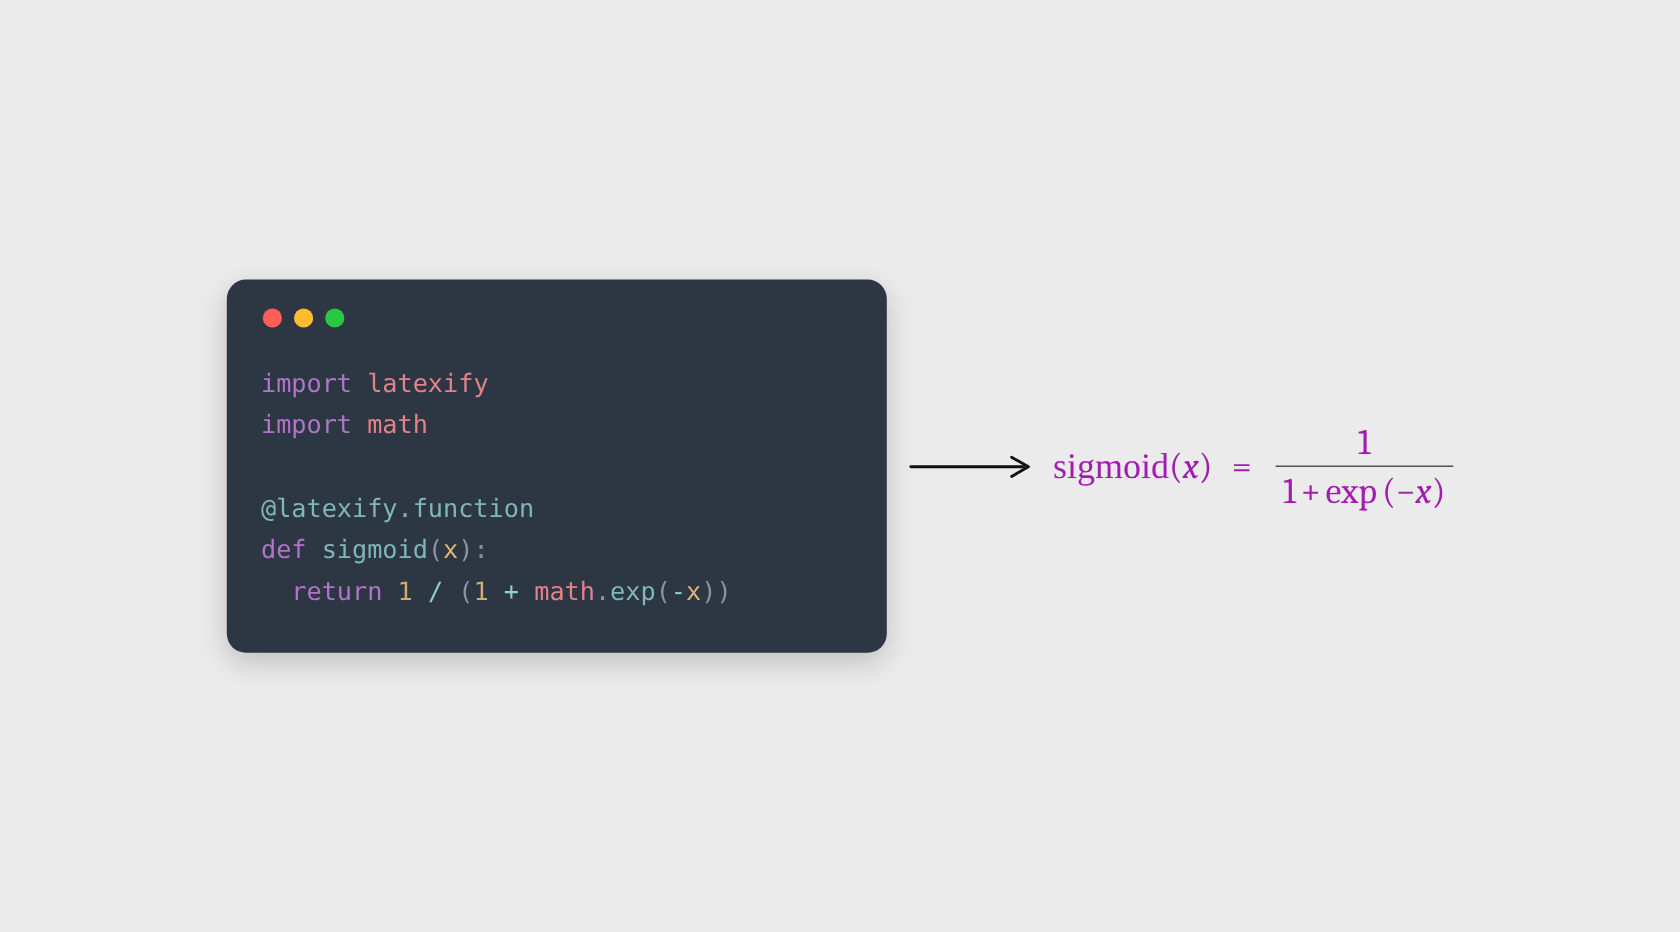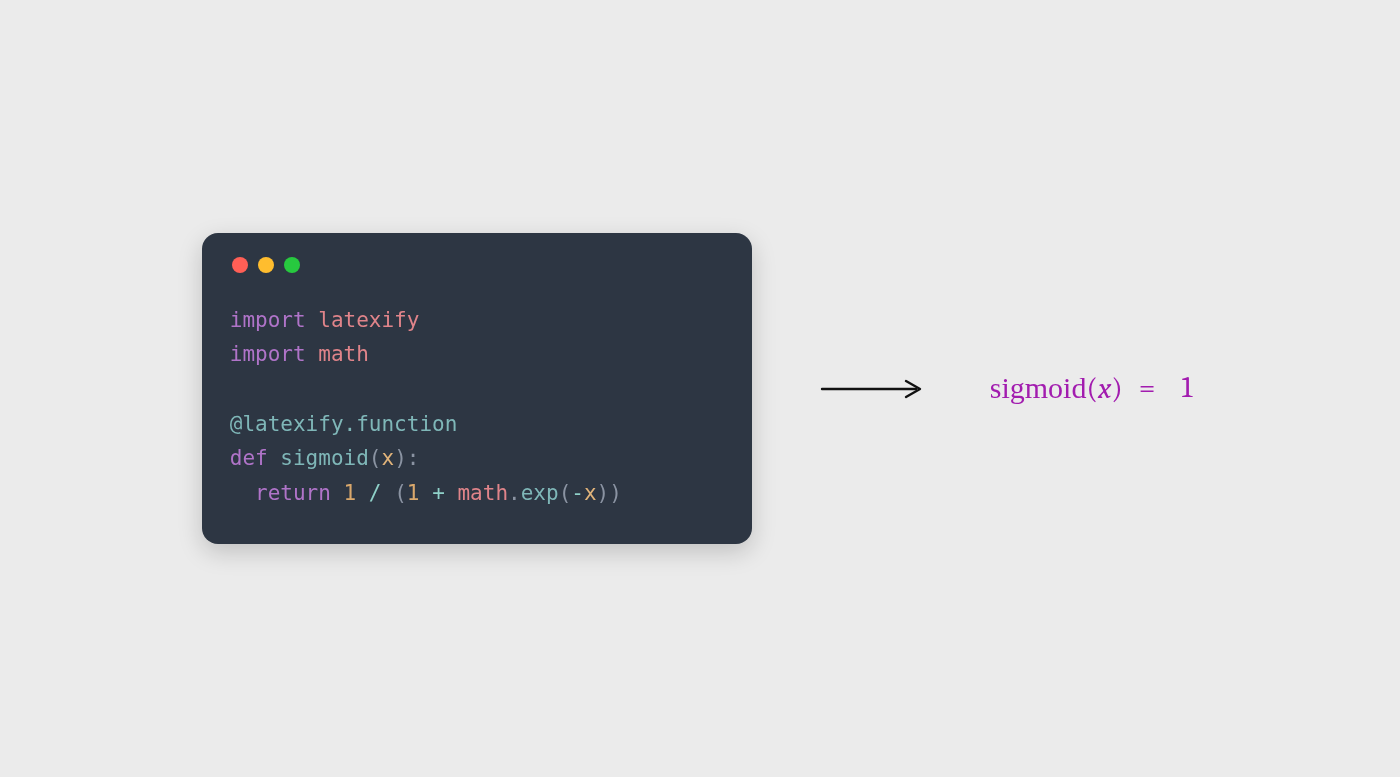--- a/index.html
+++ b/index.html
@@ -12,21 +12,20 @@
   .canvas {
     width: 1400px; height: 777px;
     position: relative;
     display: flex;
     align-items: center;
     justify-content: center;
   }
   .row {
     display: flex;
     align-items: center;
-    gap: 50px;
   }
   .code-window {
     width: 550px;
     background: #2d3643;
     border-radius: 16px;
     padding: 24px 28px 34px 28px;
     box-shadow: 0 8px 24px rgba(0,0,0,0.18);
   }
   .traffic-lights {
     display: flex;
@@ -118,17 +117,20 @@
       </svg>
     </div>
 
     <div class="formula">
       <span>
         <span class="func">sigmoid</span><span>(</span><span class="var">x</span><span>)</span>
       </span>
       <span class="eq">=</span>
       <span class="frac">
         <span class="num">1</span>
+        <span class="den">
+          <span>1</span><span class="thin"></span><span>+</span><span class="thin"></span><span>exp</span><span class="thin"></span><span>(</span><span>−</span><span class="var">x</span><span>)</span>
+        </span>
       </span>
     </div>
 
   </div>
 </div>
 
 </body></html>

